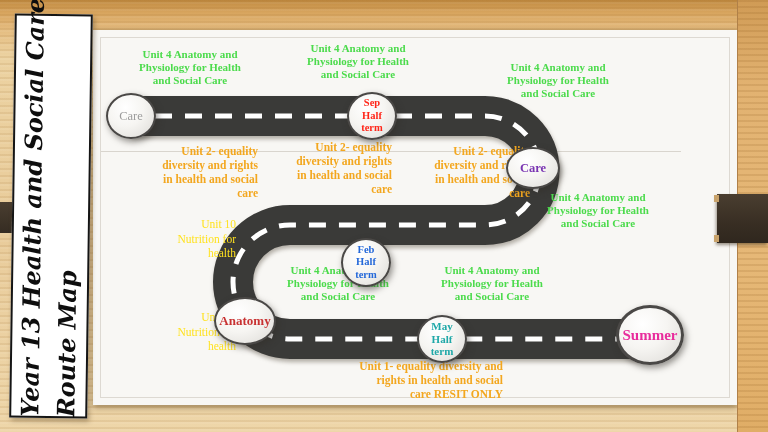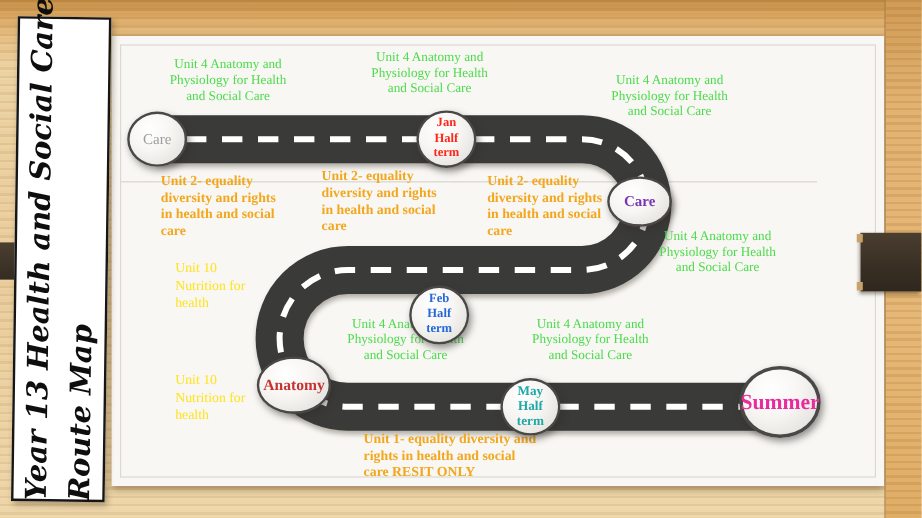--- a/index.html
+++ b/index.html
@@ -35,23 +35,23 @@
   .divider {
     position:absolute; left:101px; top:151px; width:580px; height:1px;
     background:#D9D5CE; z-index:2;
   }
 
   
   .road-svg { position:absolute; left:0; top:0; width:768px; height:432px; z-index:5; }
 
   
   .ul { position:absolute; z-index:6; white-space:pre-line; }
-  .unit4 { color:#4CDB4C; font-weight:400; font-size:11px; line-height:13.2px; text-align:center; width:118px; }
-  .unit2 { color:#F3A71F; font-weight:700; font-size:11.5px; line-height:14px; text-align:left; }
-  .unit10 { color:#FFE21F; font-weight:400; font-size:11.5px; line-height:14.5px; text-align:left; }
+  .unit4 { color:#4CDB4C; font-weight:700; font-size:11px; line-height:13.2px; text-align:center; width:118px; }
+  .unit2 { color:#F3A71F; font-weight:700; font-size:11.5px; line-height:14px; text-align:right; }
+  .unit10 { color:#FFE21F; font-weight:400; font-size:11.5px; line-height:14.5px; text-align:right; }
   .ul-0 { left:131px; top:48px; }
   .ul-1 { left:299px; top:42px; }
   .ul-2 { left:499px; top:61px; }
   .ul-3 { left:539px; top:191px; }
   .ul-4 { left:279px; top:264px; }
   .ul-5 { left:433px; top:264px; }
   .ul-6 { left:134px; top:144px; width:124px; }
   .ul-7 { left:268px; top:140px; width:124px; }
   .ul-8 { left:406px; top:144px; width:124px; }
   .ul-9 { left:303px; top:359px; width:200px; }
@@ -66,21 +66,21 @@
     box-shadow:2px 3px 6px rgba(50,45,40,0.5);
     display:flex; align-items:center; justify-content:center;
     text-align:center; font-weight:700; white-space:pre-line;
   }
   .ms-sept   { left:106px; top:93px;  width:50px; height:46px; color:#9C9C9C; font-size:12.5px; font-weight:400; }
   .ms-oct    { left:347px; top:92px;  width:50px; height:48px; color:#FF2619; font-size:10.5px; line-height:12.5px; }
   .ms-xmas   { left:506px; top:147px; width:54px; height:42px; color:#7A35B2; font-size:12.5px; }
   .ms-feb    { left:341px; top:198px; width:50px; height:49px; color:#2468D9; font-size:10.5px; line-height:12.5px;margin-top:40px; }
   .ms-easter { left:214px; top:297px; width:62px; height:48px; color:#C83232; font-size:13px; }
   .ms-may    { left:417px; top:315px; width:50px; height:48px; color:#1FA8A8; font-size:11px; line-height:12.5px; }
-  .ms-summer { left:616px; top:305px; width:68px; height:60px; color:#E82C9C; font-size:18px; border-width:3px; }
+  .ms-summer { left:616px; top:305px; width:68px; height:60px; color:#E82C9C; font-size:15px; border-width:3px; }
 
   
   .clamp-left {
     position:absolute; left:0; top:202px; width:13px; height:31px; z-index:20;
     background:linear-gradient(180deg,#4A3E30,#352C22);
   }
   .clamp-right {
     position:absolute; left:717px; top:194px; width:51px; height:49px; z-index:25;
     background:linear-gradient(180deg,#4A3E30 0%,#38migrate2E23 60%,#2F271E 100%);
     background:linear-gradient(180deg,#4A3E30 0%,#382E23 60%,#2F271E 100%);
@@ -155,21 +155,21 @@
 rights in health and social
 care RESIT ONLY</div>
 <div class="ul unit10 ul-10">Unit 10
 Nutrition for
 health</div>
 <div class="ul unit10 ul-11">Unit 10
 Nutrition for
 health</div>
 
 <div class="ms ms-sept"><span>Care</span></div>
-<div class="ms ms-oct"><span>Jan
+<div class="ms ms-oct"><span>Sep
 Half
 term</span></div>
 <div class="ms ms-xmas"><span>Care</span></div>
 <div class="ms ms-feb"><span>Feb
 Half
 term</span></div>
 <div class="ms ms-easter"><span>Anatomy</span></div>
 <div class="ms ms-may"><span>May
 Half
 term</span></div>

